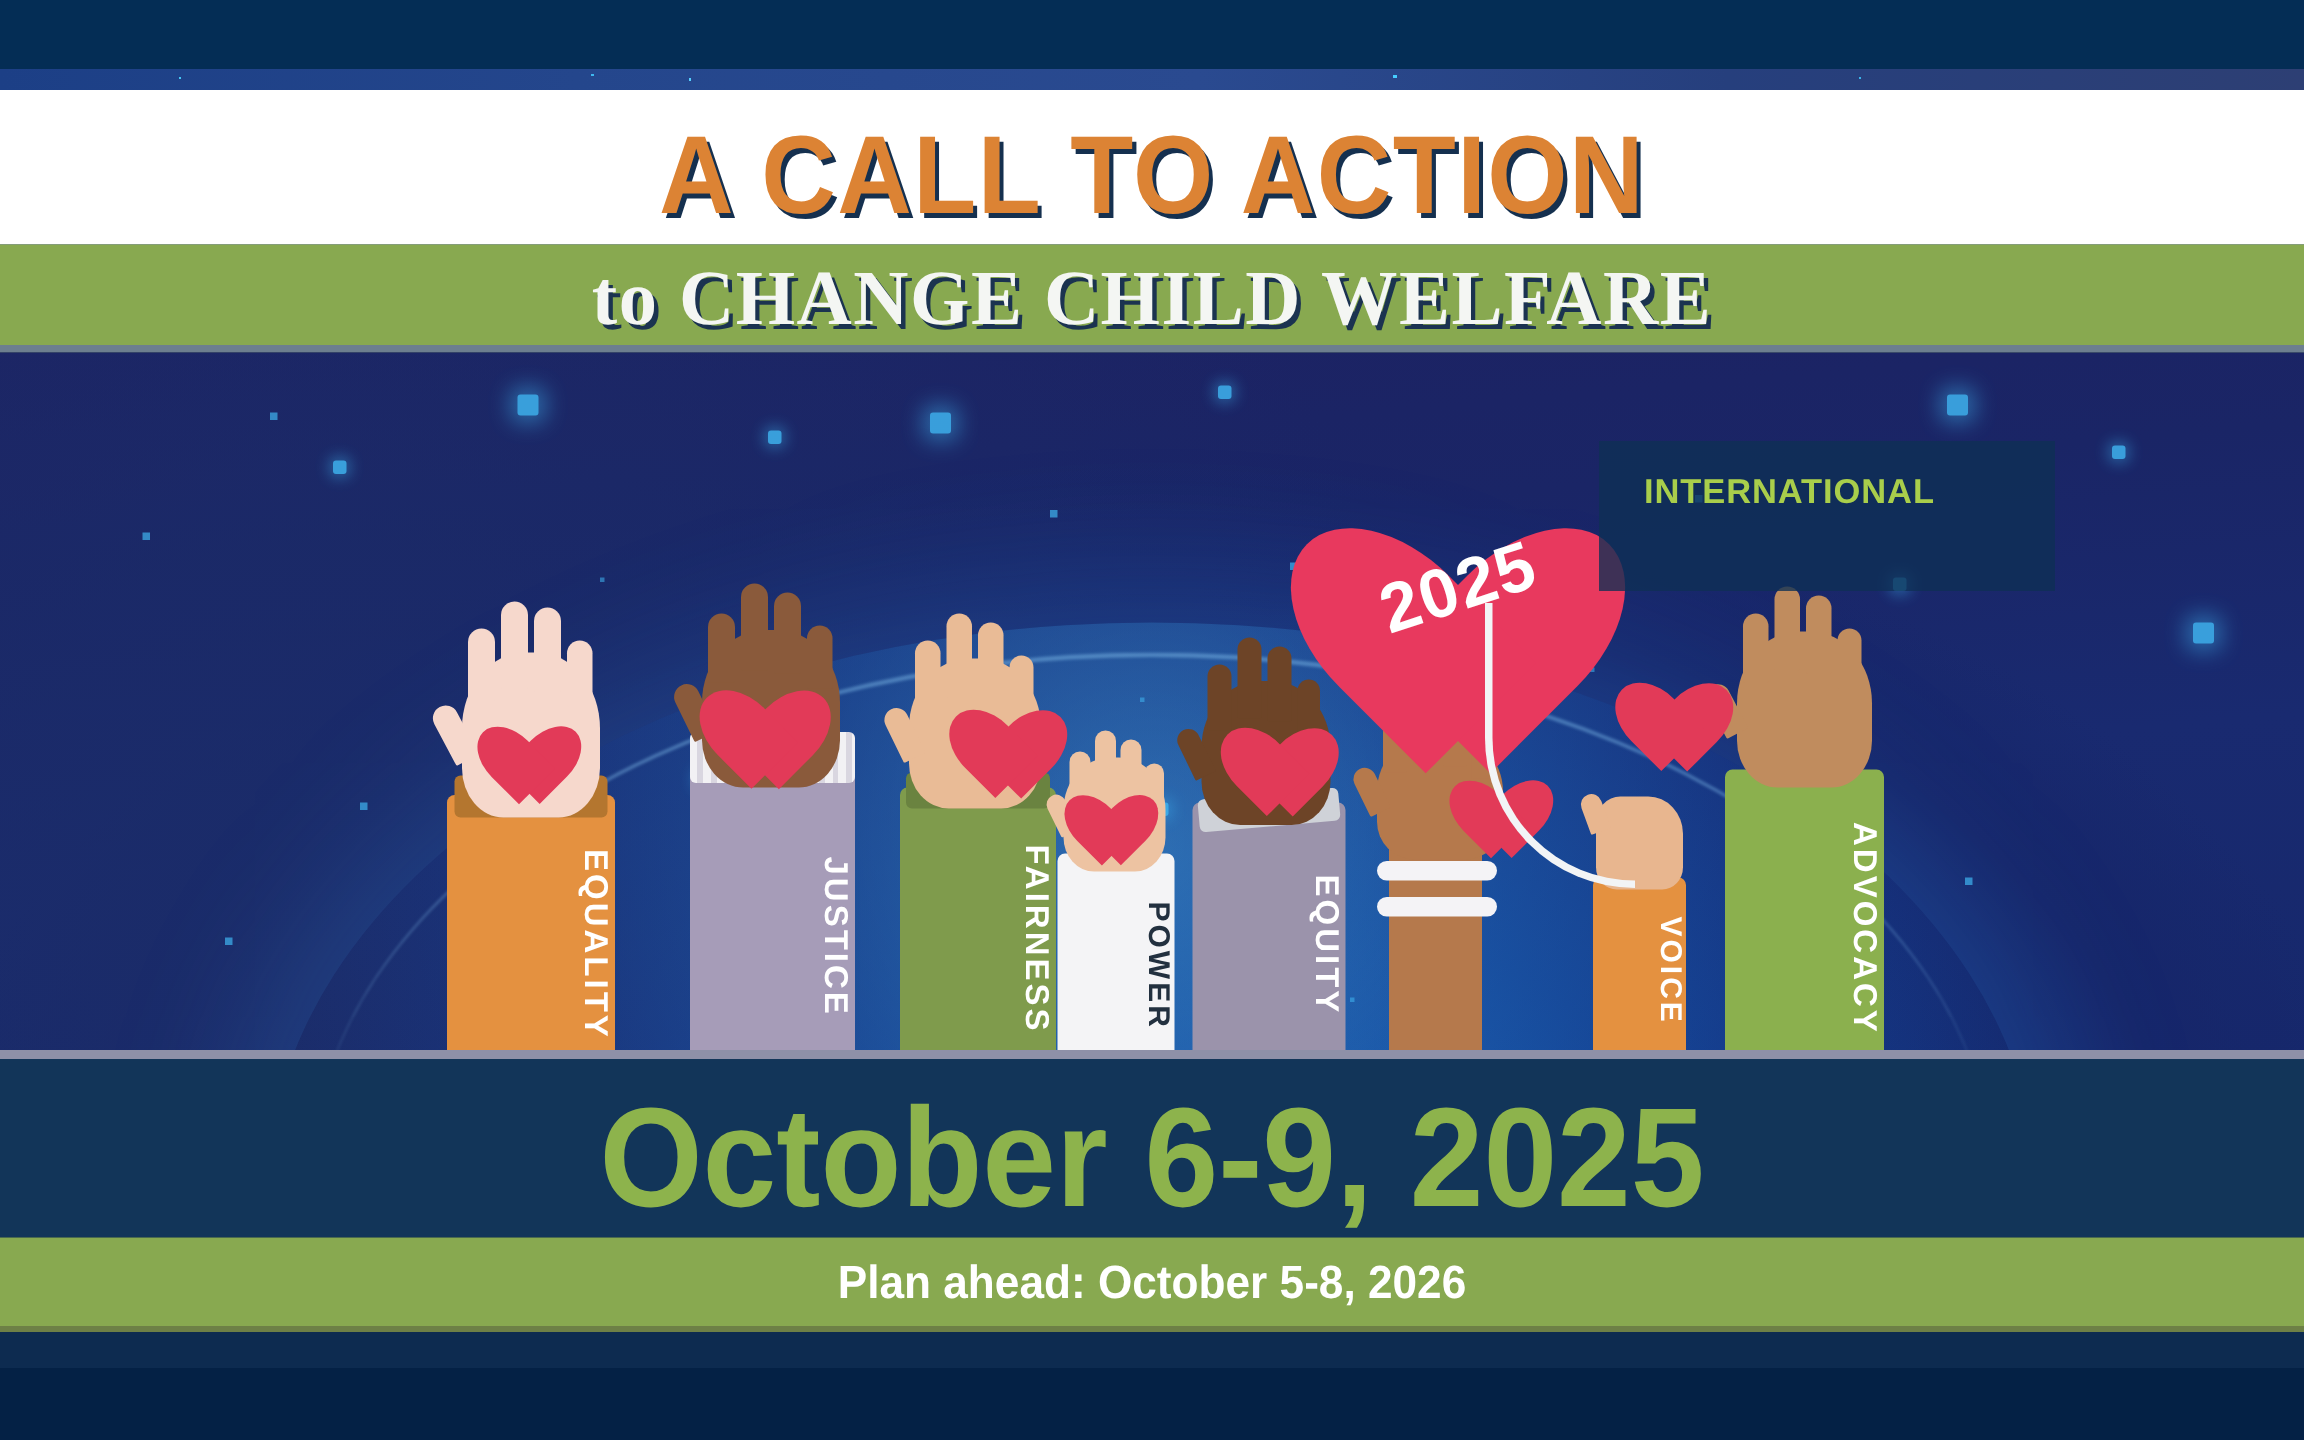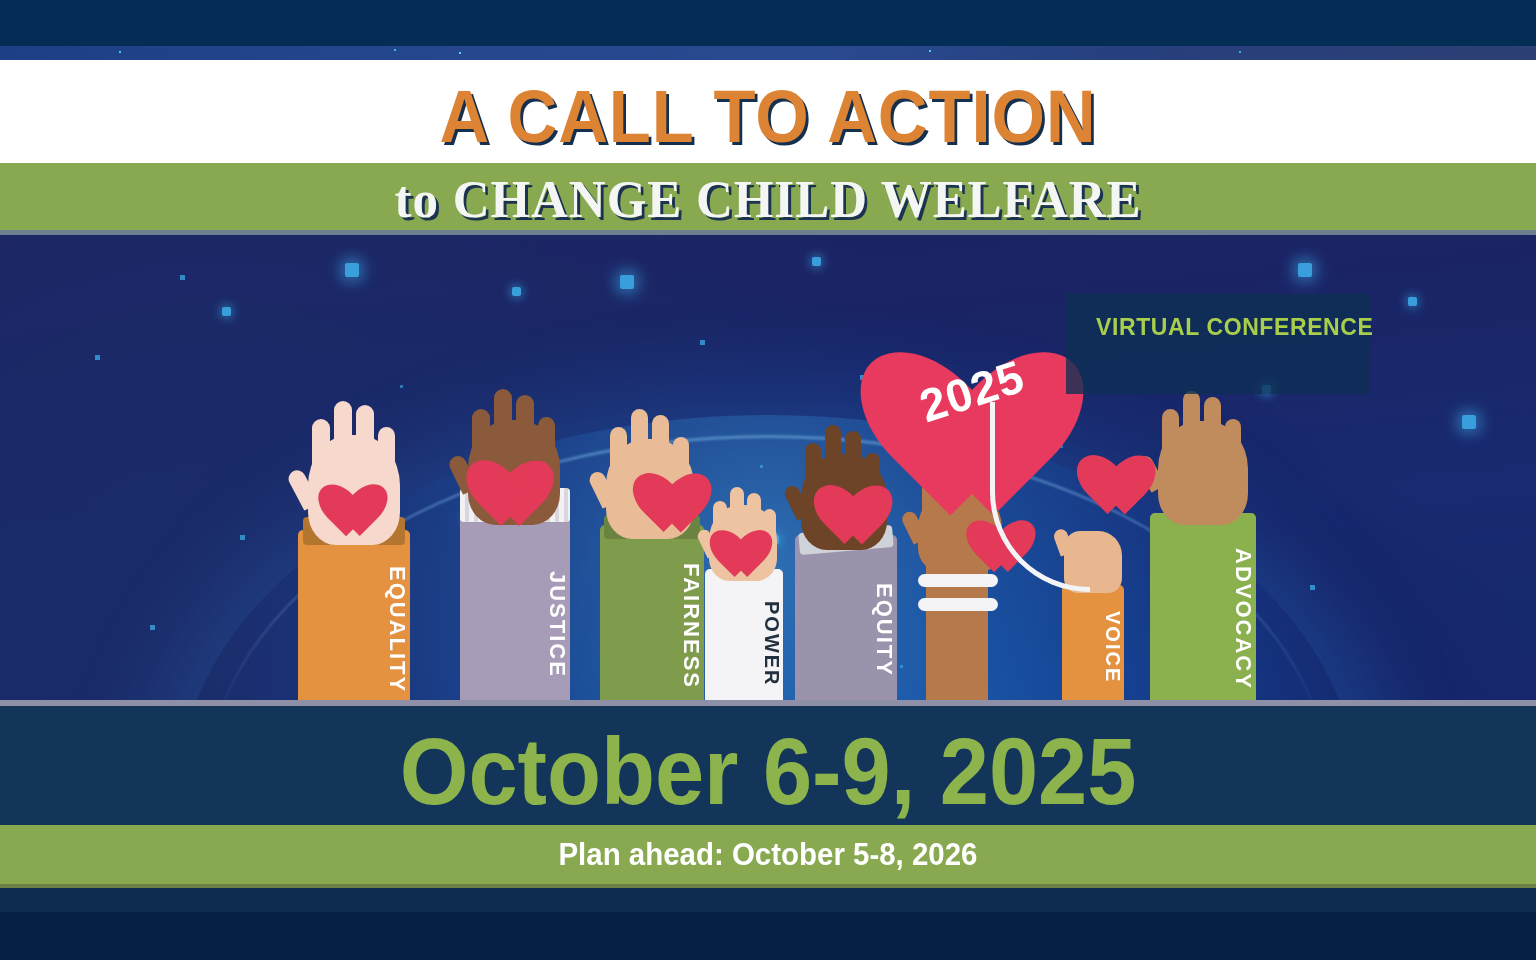--- a/index.html
+++ b/index.html
@@ -309,21 +309,21 @@
 
 
   <div class="balloon">
     <div class="heart-shape"></div>
     <div class="balloon-year">2025</div>
   </div>
   <div class="balloon-string"></div>
 
   <div class="conf-box"></div>
   <div class="conf-text">
-    <div>VIRTUAL CONFERENCE</div>
+    <div>INTERNATIONAL</div>
   </div>
 
   <div class="hero-edge"></div>
   <div class="date-band"></div>
   <div class="date-main">October 6-9, 2025</div>
 
   <div class="plan-band"></div>
   <div class="plan-text">Plan ahead: October 5-8, 2026</div>
   <div class="plan-edge"></div>
 

